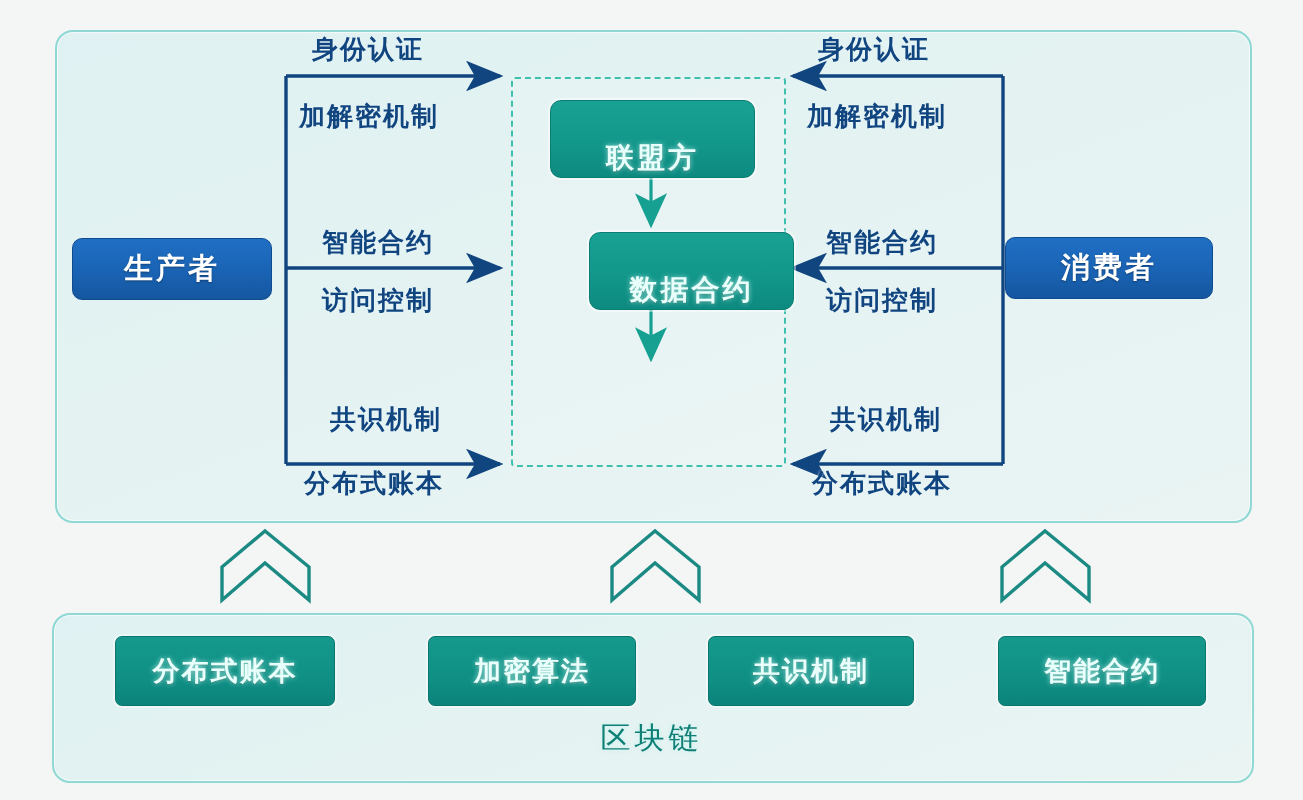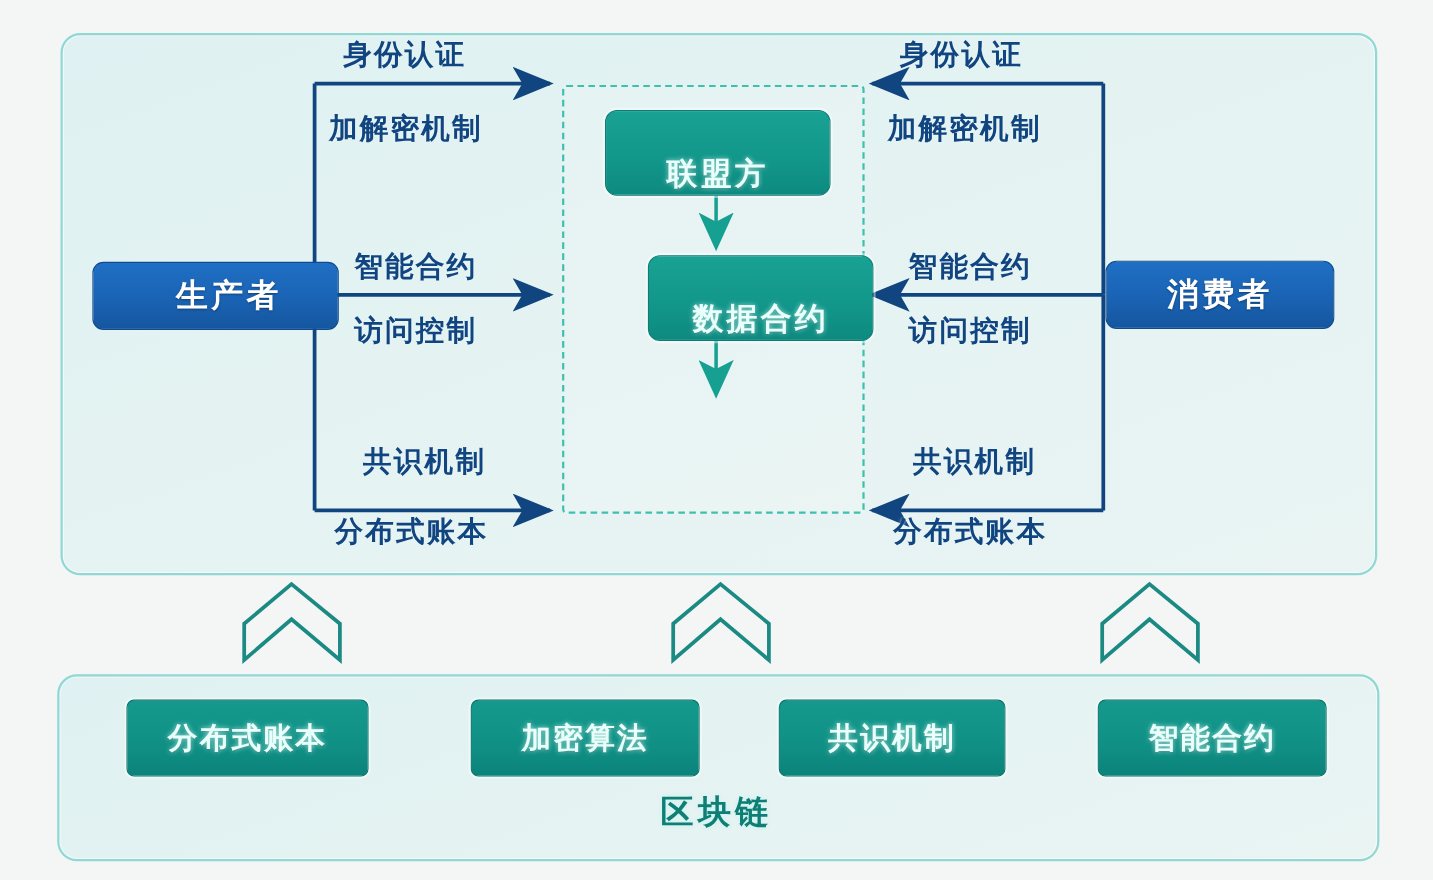--- a/index.html
+++ b/index.html
@@ -37,21 +37,21 @@
     position:absolute;
     background:linear-gradient(180deg,#1f6fc4 0%,#1a63b4 55%,#15569f 100%);
     border:1px solid #0f4b8f;
     border-radius:10px;
     color:#ffffff;
     display:flex;align-items:center;justify-content:center;
     font-size:29px;font-weight:bold;
     letter-spacing:3px;
     text-shadow:0 1px 2px rgba(0,0,0,.35);
   }
-  #producer-box{left:84px;top:238px;width:198px;height:60px;padding-left:24px;}
+  #producer-box{left:72px;top:238px;width:198px;height:60px;}
   #consumer-box{left:1005px;top:237px;width:206px;height:60px;}
 
   
   .teal-box{
     position:absolute;
     background:linear-gradient(180deg,#18a294 0%,#12968a 60%,#0d8a80 100%);
     border:1px solid #0c7d73;
     border-radius:11px;
     color:#e9fffb;
     display:flex;align-items:flex-end;justify-content:center;
@@ -77,21 +77,21 @@
     box-shadow:0 0 0 2px rgba(255,255,255,.4);
   }
   #feature-0{left:115px;width:218px;}
   #feature-1{left:416px;width:206px;margin-left:12px;}
   #feature-2{left:708px;width:204px;}
   #feature-3{left:998px;width:206px;}
 
   #blockchain-label{
     position:absolute;left:0;top:718px;width:1303px;
     text-align:center;
-    font-size:30px;font-weight:bold;letter-spacing:4px;
+    font-size:30px;font-weight:normal;letter-spacing:4px;
     color:#0f7f76;
     text-shadow:0 0 4px rgba(190,245,240,.9);
   }
 
   
   .flow-label{
     position:absolute;
     font-size:26px;font-weight:bold;letter-spacing:2px;
     color:#11457f;
     white-space:nowrap;

